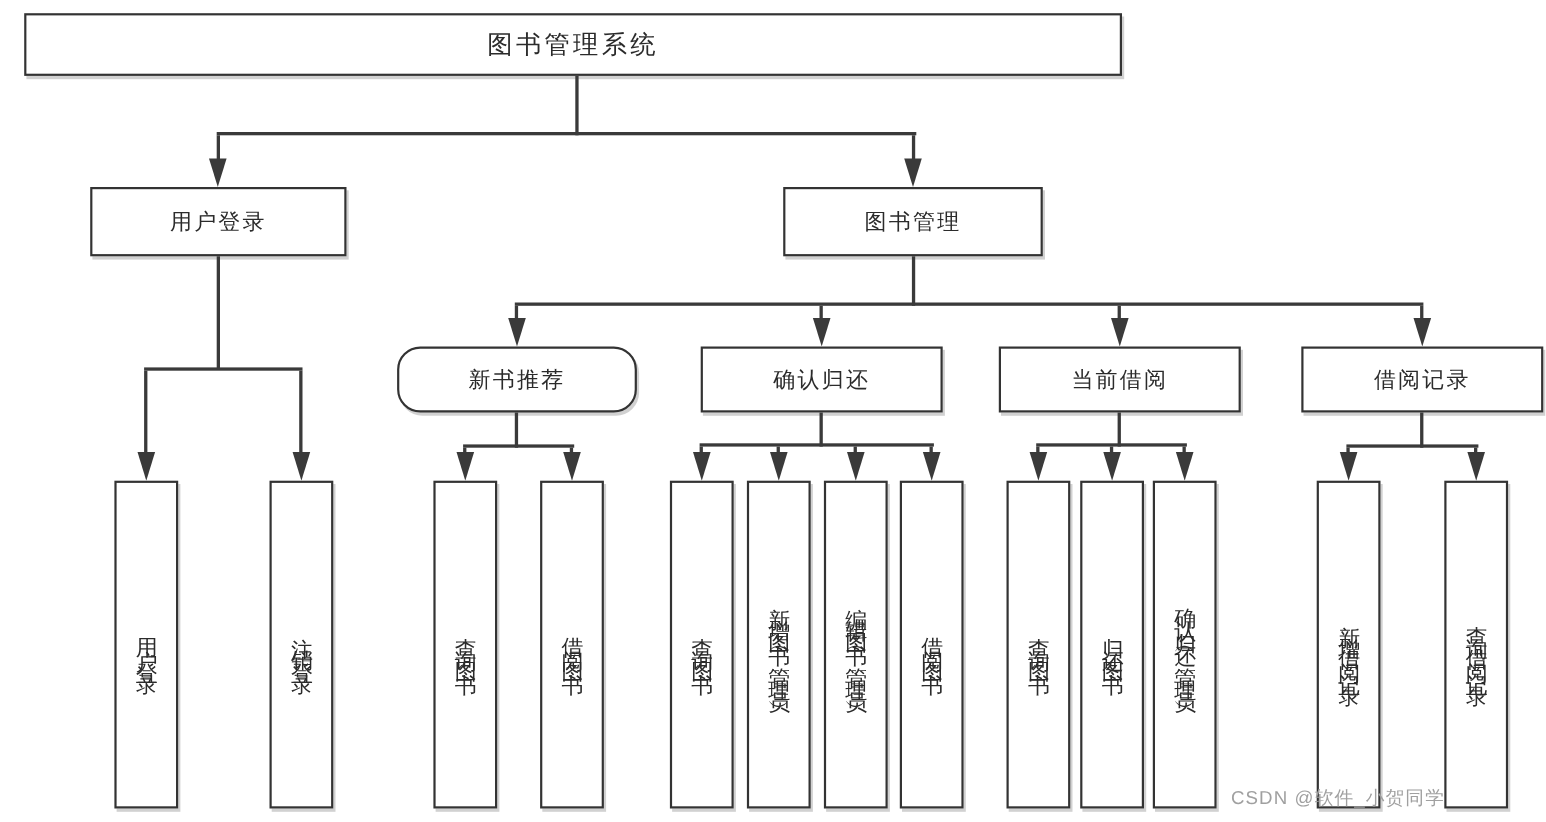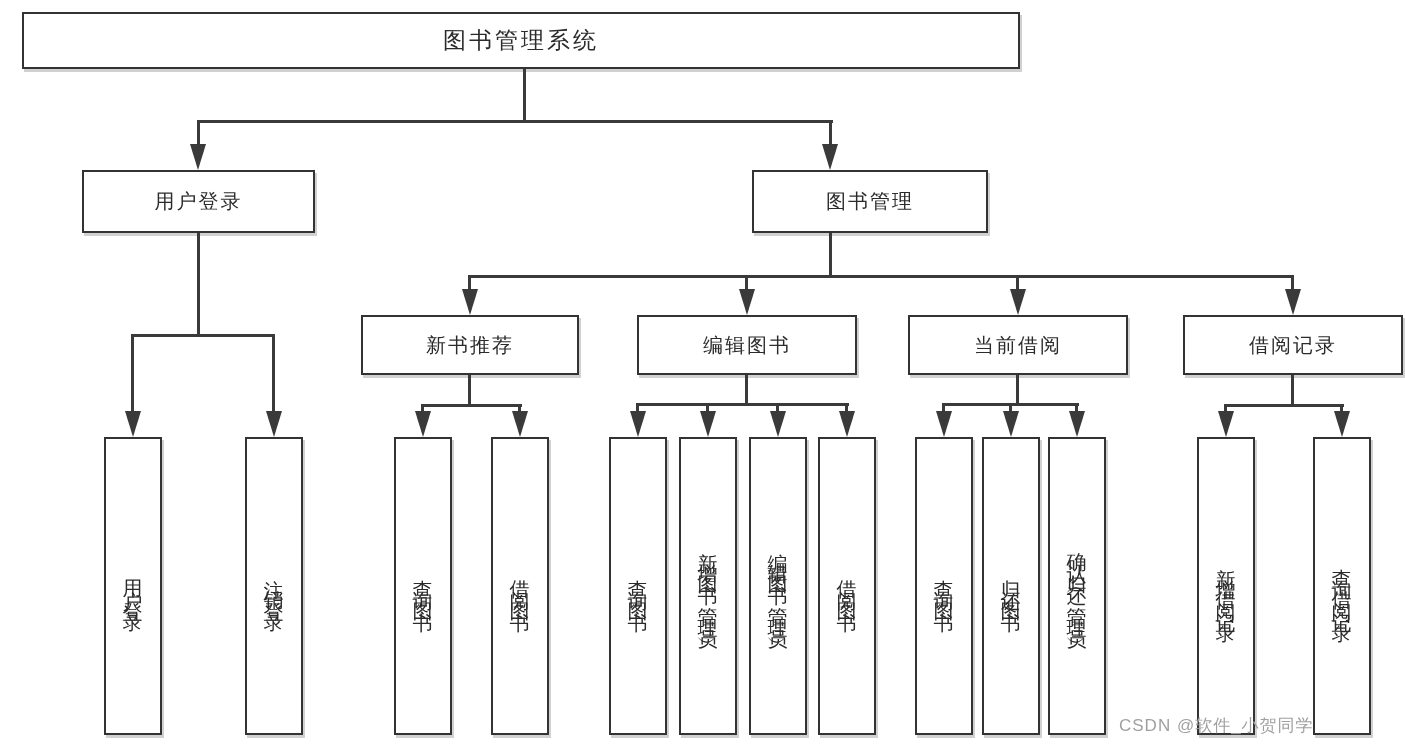--- a/index.html
+++ b/index.html
@@ -49,42 +49,42 @@
   <div class="node h root" style="left:22px;top:12px;width:998px;height:57px;">图书管理系统</div>
 
   <div class="vline" style="left:523px;top:69px;height:54px;"></div>
   <div class="hline" style="left:197px;top:120px;width:636px;"></div>
   <div class="vline" style="left:197px;top:123px;height:23px;"></div>
   <div class="ahead" style="left:190px;top:144px;"></div>
   <div class="vline" style="left:829px;top:123px;height:23px;"></div>
   <div class="ahead" style="left:822px;top:144px;"></div>
 
   <div class="node h" style="left:82px;top:170px;width:233px;height:63px;">用户登录</div>
-  <div class="node h" style="left:712px;top:170px;width:236px;height:63px;margin-left:40px;">图书管理</div>
+  <div class="node h" style="left:712px;top:170px;width:236px;height:63px;">图书管理</div>
 
   <div class="vline" style="left:197px;top:233px;height:103px;"></div>
   <div class="hline" style="left:131px;top:334px;width:144px;"></div>
   <div class="vline" style="left:131px;top:337px;height:76px;"></div>
   <div class="ahead" style="left:125px;top:411px;"></div>
   <div class="vline" style="left:272px;top:337px;height:76px;"></div>
   <div class="ahead" style="left:266px;top:411px;"></div>
 
   <div class="vline" style="left:829px;top:233px;height:45px;"></div>
   <div class="hline" style="left:468px;top:275px;width:826px;"></div>
   <div class="vline" style="left:468px;top:278px;height:13px;"></div>
   <div class="ahead" style="left:462px;top:289px;"></div>
   <div class="vline" style="left:745px;top:278px;height:13px;"></div>
   <div class="ahead" style="left:739px;top:289px;"></div>
   <div class="vline" style="left:1016px;top:278px;height:13px;"></div>
   <div class="ahead" style="left:1010px;top:289px;"></div>
   <div class="vline" style="left:1291px;top:278px;height:13px;"></div>
   <div class="ahead" style="left:1285px;top:289px;"></div>
 
-  <div class="node h" style="left:361px;top:315px;width:218px;height:60px;">新书推荐</div>
-  <div class="node h" style="left:637px;top:315px;width:220px;height:60px;">编辑图书</div>
+  <div class="node h" style="left:361px;top:315px;width:218px;height:60px;border-radius:21px;">新书推荐</div>
+  <div class="node h" style="left:637px;top:315px;width:220px;height:60px;">确认归还</div>
   <div class="node h" style="left:1183px;top:315px;width:220px;height:60px;">借阅记录</div>
   <div class="node h" style="left:908px;top:315px;width:220px;height:60px;">当前借阅</div>
 
   <div class="vline" style="left:468px;top:375px;height:32px;"></div>
   <div class="hline" style="left:421px;top:404px;width:101px;"></div>
   <div class="vline" style="left:421px;top:407px;height:6px;"></div>
   <div class="ahead" style="left:415px;top:411px;"></div>
   <div class="vline" style="left:518px;top:407px;height:6px;"></div>
   <div class="ahead" style="left:512px;top:411px;"></div>
 

